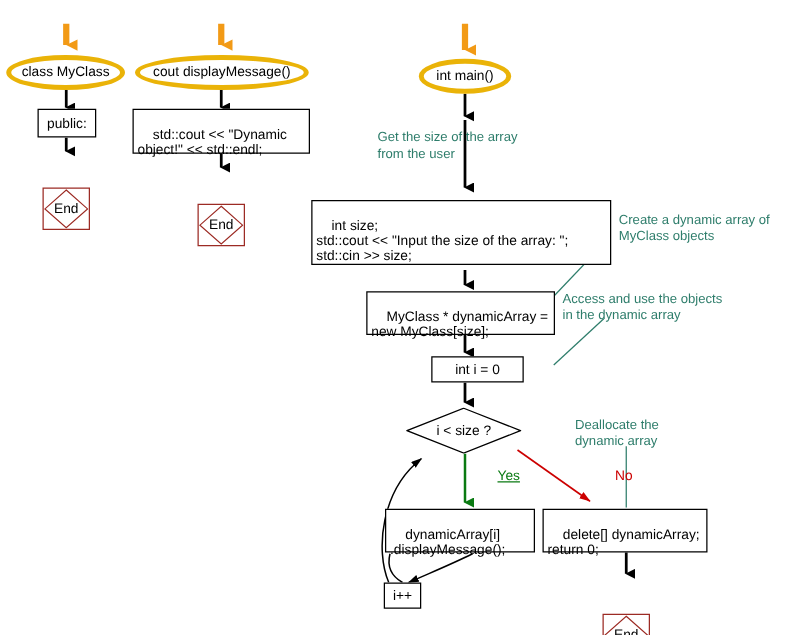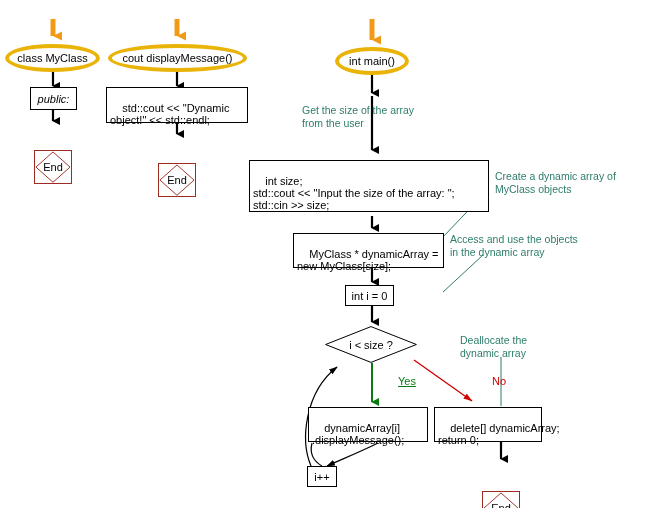--- a/index.html
+++ b/index.html
@@ -154,21 +154,21 @@
 
     <line x1="483" y1="195" x2="443" y2="237" stroke="#2E7D6B" stroke-width="1"></line>
     <line x1="483" y1="255" x2="443" y2="292" stroke="#2E7D6B" stroke-width="1"></line>
     <line x1="501" y1="357" x2="501" y2="406" stroke="#2E7D6B" stroke-width="1"></line>
   </svg>
 
   <div class="node ellipse" style="left:5px; top:44px; width:95px; height:28px;">
     <span>class MyClass</span>
   </div>
 
-  <div class="node box center" style="left:30px; top:87px; width:47px; height:23px; display:flex; align-items:center; justify-content:center;font-style:italic;">
+  <div class="node box center" style="left:30px; top:87px; width:47px; height:23px; display:flex; align-items:center; justify-content:center;">
     <span>public:</span>
   </div>
 
   <div class="node endshape" style="left:34px; top:122px; width:38px; height:34px; position:absolute;">
     <svg class="diamond-line" viewBox="0 0 38 34">
       <polygon points="19,1 37,17 19,33 1,17" fill="none" stroke="#9c2b24" stroke-width="1"></polygon>
     </svg>
     <span class="lbl">End</span>
   </div>
 
@@ -196,41 +196,41 @@
     <span>int size;
 std::cout &lt;&lt; "Input the size of the array: ";
 std::cin &gt;&gt; size;</span>
   </div>
 
   <div class="node box" style="left:293px; top:233px; width:151px; height:35px;">
     <span>MyClass * dynamicArray =
 new MyClass[size];</span>
   </div>
 
-  <div class="node box center" style="left:345px; top:285px; width:49px; height:21px; display:flex; align-items:center; justify-content:center;text-align:right;">
+  <div class="node box center" style="left:345px; top:285px; width:74px; height:21px; display:flex; align-items:center; justify-content:center;text-align:right;">
     <span>int i = 0</span>
   </div>
 
   <div class="diamondnode" style="left:325px; top:326px; width:92px; height:37px;">
     <svg viewBox="0 0 92 37" style="position:absolute;left:0;top:0;width:92px;height:37px;">
       <polygon points="46,0.6 91.4,18.5 46,36.4 0.6,18.5" fill="#ffffff" stroke="#000000" stroke-width="1"></polygon>
     </svg>
     <span class="lbl">i &lt; size ?</span>
   </div>
 
   <div class="node box" style="left:308px; top:407px; width:120px; height:35px;">
     <span>dynamicArray[i]
 .displayMessage();</span>
   </div>
 
   <div class="node box center" style="left:307px; top:466px; width:30px; height:21px; display:flex; align-items:center; justify-content:center;">
     <span>i++</span>
   </div>
 
-  <div class="node box" style="left:434px; top:407px; width:108px; height:35px;">
+  <div class="node box" style="left:434px; top:407px; width:132px; height:35px;">
     <span>delete[] dynamicArray;
 return 0;</span>
   </div>
 
   <div class="node endshape" style="left:482px; top:463px; width:38px; height:34px;">
     <svg class="diamond-line" viewBox="0 0 38 34">
       <polygon points="19,1 37,17 19,33 1,17" fill="none" stroke="#9c2b24" stroke-width="1"></polygon>
     </svg>
     <span class="lbl">End</span>
   </div>

